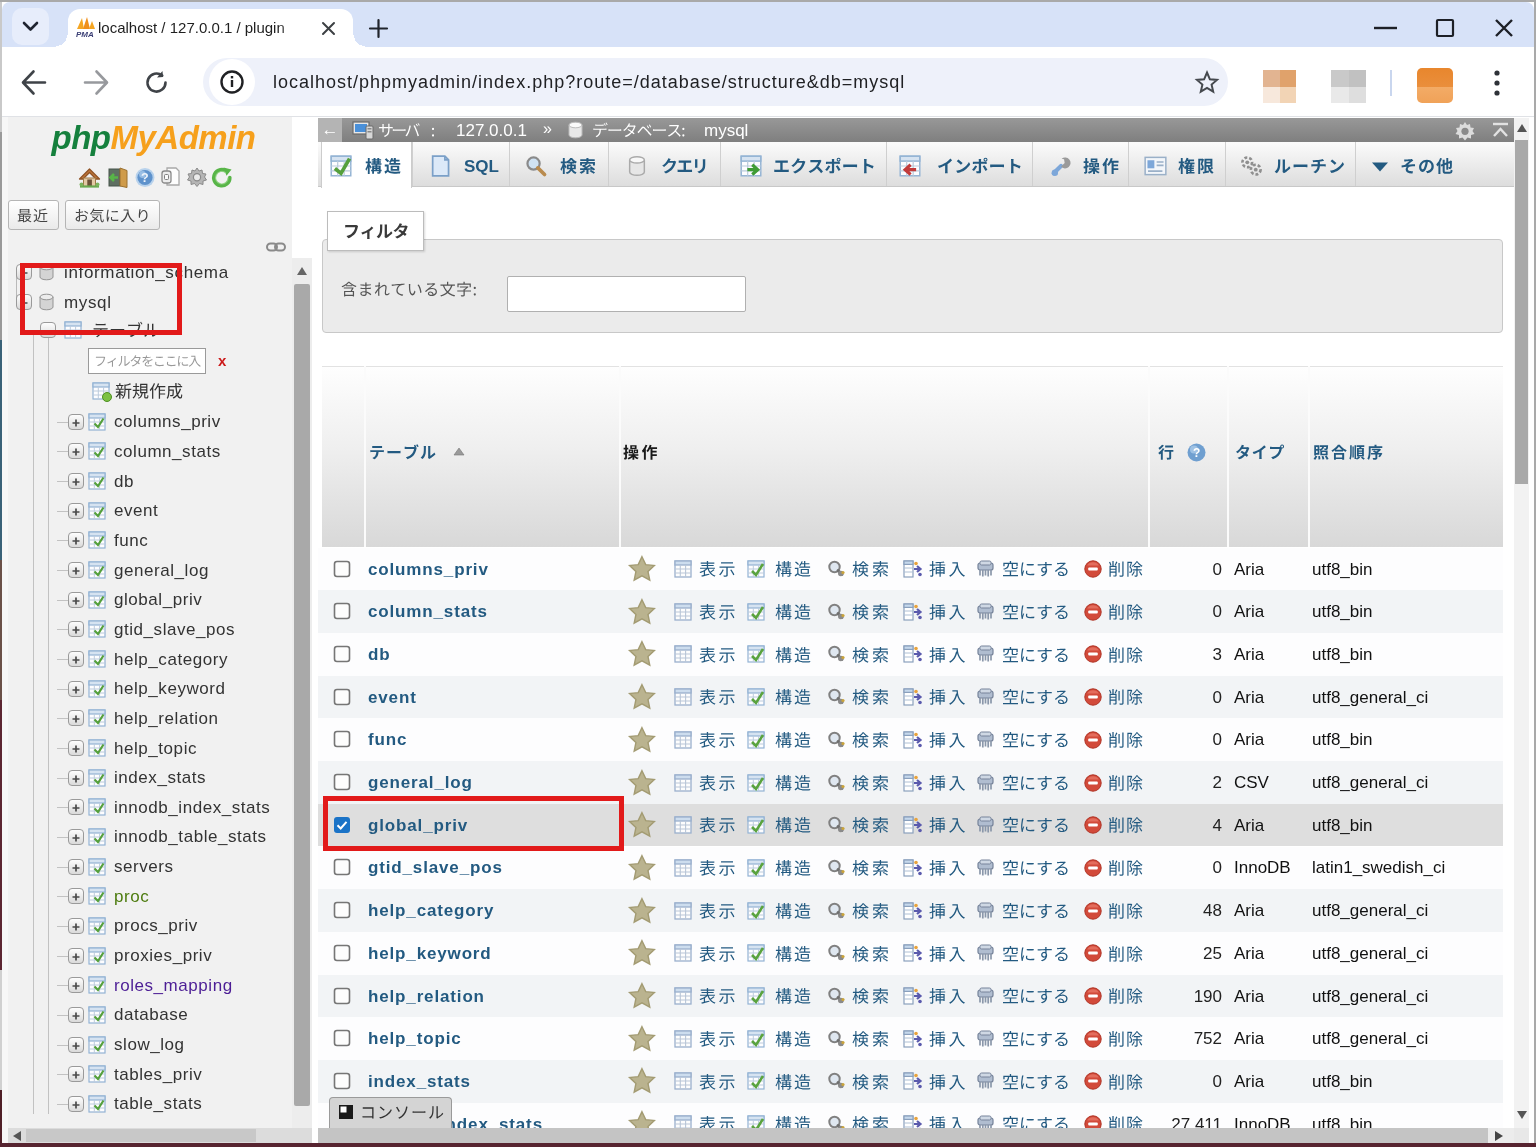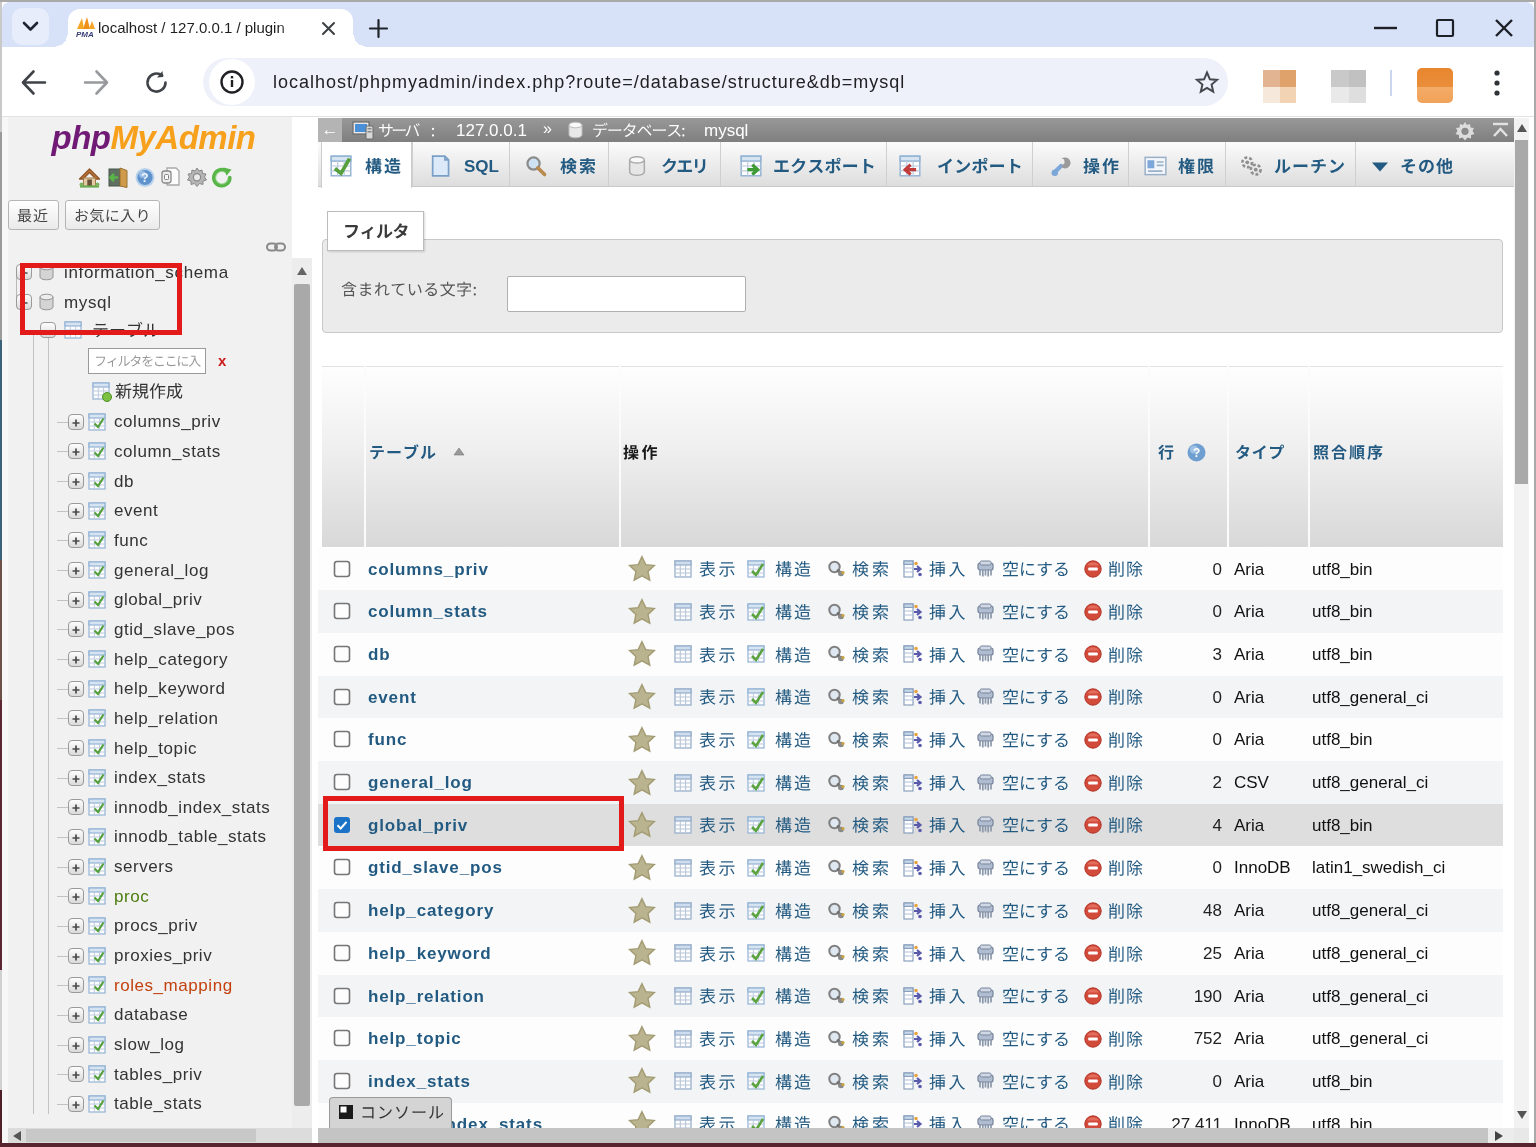--- a/index.html
+++ b/index.html
@@ -148,21 +148,21 @@
 <div style="position:absolute;left:0;top:132px;width:2px;height:208px;background:#9a9a9a"></div>
 <div style="position:absolute;left:0;top:340px;width:3px;height:220px;background:#3a6278"></div>
 <div style="position:absolute;left:0;top:560px;width:3px;height:140px;background:#6b5148"></div>
 <div style="position:absolute;left:0;top:700px;width:4px;height:270px;background:#5c2632"></div>
 <div style="position:absolute;left:0;top:970px;width:3px;height:120px;background:#d0d0d0"></div>
 <div style="position:absolute;left:0;top:1090px;width:4px;height:57px;background:#502028"></div>
 <div style="position:absolute;left:1534px;top:0;width:2px;height:1147px;background:#a9a9a9"></div>
 <div style="position:absolute;left:0;top:1143px;width:1536px;height:4px;background:#572430"></div>
 <div style="position:absolute;left:8px;top:117px;width:284px;height:1011px;background:#f1f1f1"></div>
 <div style="position:absolute;left:2px;top:117px;width:6px;height:1026px;background:#f7f7f7"></div>
-<div style="position:absolute;left:8px;top:119px;width:284px;height:40px;text-align:center;font-style:italic;font-weight:bold;font-size:33px;letter-spacing:-0.5px;padding-left:7px"><span style="color:#701a75">php</span><span style="color:#f6a01c">MyAdmin</span></div>
+<div style="position:absolute;left:8px;top:119px;width:284px;height:40px;text-align:center;font-style:italic;font-weight:bold;font-size:33px;letter-spacing:-0.5px;padding-left:7px"><span style="color:#15803d">php</span><span style="color:#f6a01c">MyAdmin</span></div>
 <svg class="ab" style="left:79px;top:167px" width="155" height="23">
 
 <path d="M0.5 12 L10.5 2 L20.5 12 L17 12 L10.5 5.5 L4 12 Z" fill="#c0763a" stroke="#8f5426" stroke-width="1.3" stroke-linejoin="round"></path>
 <rect x="4.5" y="11" width="12" height="8.5" fill="#e3c9a4" stroke="#a07a48" stroke-width="1"></rect>
 <rect x="8.3" y="12.5" width="4.6" height="7" fill="#6b5138"></rect>
 <path d="M1 19.5 H20" stroke="#69a84f" stroke-width="2.2"></path>
 <circle cx="2.5" cy="17.5" r="2" fill="#7cb45f"></circle>
     <circle cx="18.5" cy="17.5" r="2" fill="#7cb45f"></circle>
 
 <g transform="translate(29,0)">
@@ -477,21 +477,21 @@
 <div style="position:absolute;left:57px;top:985.2px;width:11px;height:1px;background:#c2c2c2"></div>
 <div style="position:absolute;left:68px;top:977.2px;width:16px;height:16px;background:linear-gradient(180deg,#fdfdfd,#dadada);border:1px solid #9a9a9a;border-radius:4px;"><svg width="14" height="14" style="margin:-1px 0 0 -1px">
       <path d="M4.5 8 H11.5 M8 4.5 V11.5" stroke="#4a4a4a" stroke-width="1.7"></path>
     </svg></div>
 <svg class="ab" style="left:88px;top:976.2px" width="18" height="18" viewBox="0 0 18 18">
     <rect x="1" y="1" width="16" height="16" fill="#fdfdff" stroke="#93b3d4" stroke-width="1.2"></rect>
     <rect x="1" y="1" width="16" height="4" fill="#d6e3f1" stroke="#93b3d4" stroke-width="1.2"></rect>
     <path d="M1 9 H17 M1 13 H17 M6.3 5 V17 M11.6 5 V17" stroke="#bccbdc" stroke-width="1"></path>
     <path d="M6.5 10.5 L10 14 L15.5 5.5" stroke="#55a03c" stroke-width="2.2" fill="none"></path>
   </svg>
-<div style="position:absolute;left:114px;top:975.7px;font-size:17px;color:#c2410c;letter-spacing:0.55px">roles_mapping</div>
+<div style="position:absolute;left:114px;top:975.7px;font-size:17px;color:#4c1d95;letter-spacing:0.55px">roles_mapping</div>
 <div style="position:absolute;left:57px;top:1014.8px;width:11px;height:1px;background:#c2c2c2"></div>
 <div style="position:absolute;left:68px;top:1006.8px;width:16px;height:16px;background:linear-gradient(180deg,#fdfdfd,#dadada);border:1px solid #9a9a9a;border-radius:4px;"><svg width="14" height="14" style="margin:-1px 0 0 -1px">
       <path d="M4.5 8 H11.5 M8 4.5 V11.5" stroke="#4a4a4a" stroke-width="1.7"></path>
     </svg></div>
 <svg class="ab" style="left:88px;top:1005.8px" width="18" height="18" viewBox="0 0 18 18">
     <rect x="1" y="1" width="16" height="16" fill="#fdfdff" stroke="#93b3d4" stroke-width="1.2"></rect>
     <rect x="1" y="1" width="16" height="4" fill="#d6e3f1" stroke="#93b3d4" stroke-width="1.2"></rect>
     <path d="M1 9 H17 M1 13 H17 M6.3 5 V17 M11.6 5 V17" stroke="#bccbdc" stroke-width="1"></path>
     <path d="M6.5 10.5 L10 14 L15.5 5.5" stroke="#55a03c" stroke-width="2.2" fill="none"></path>
   </svg>

